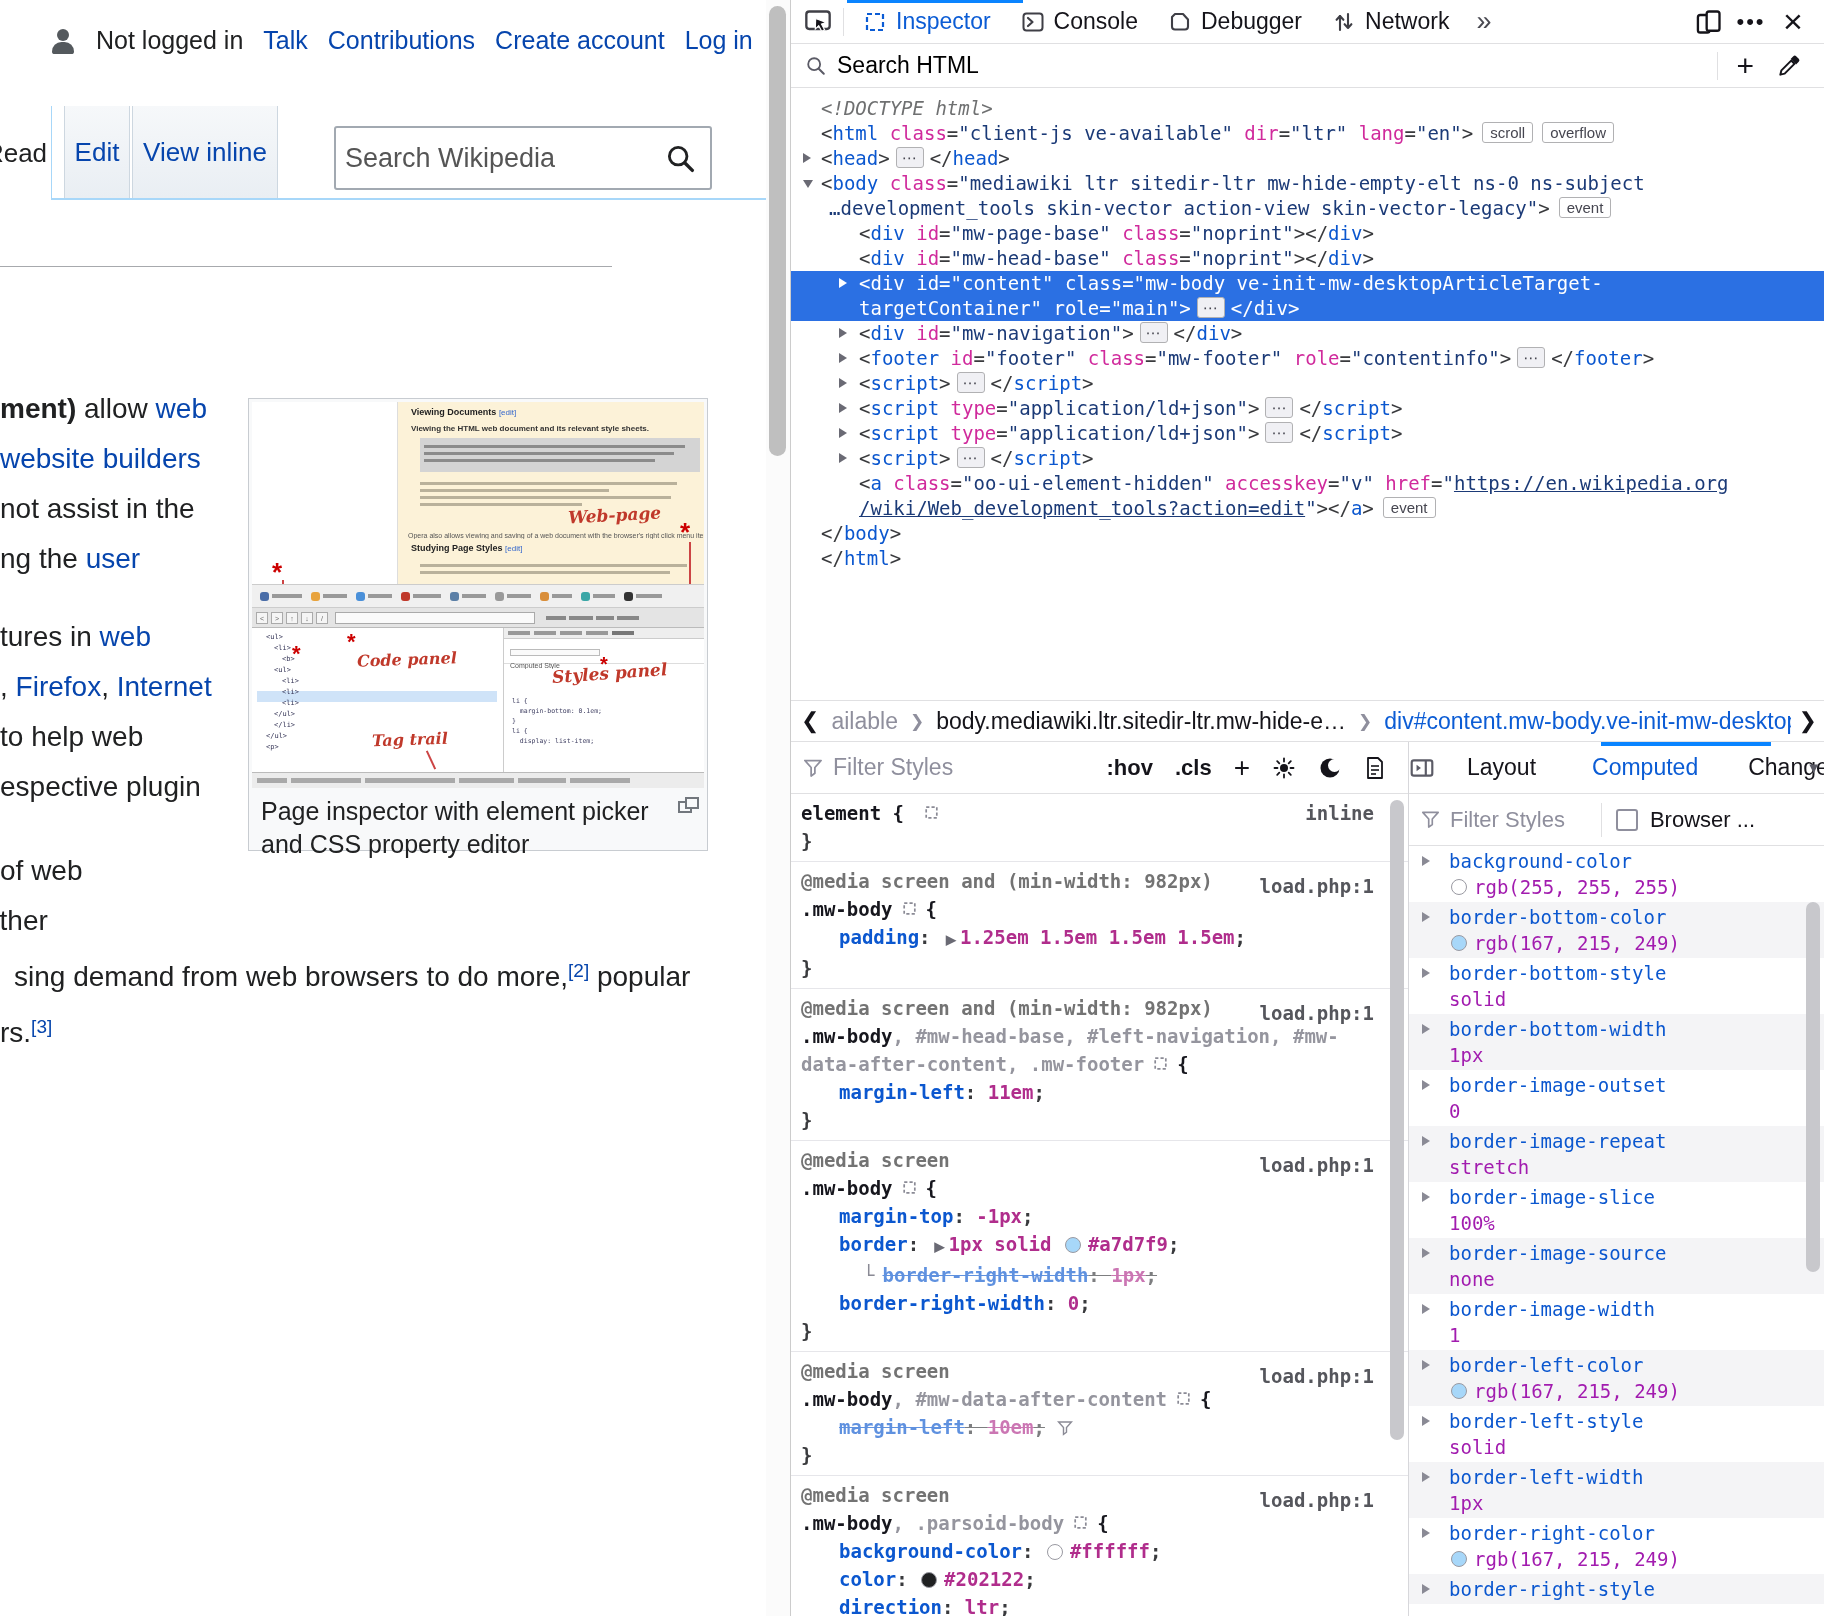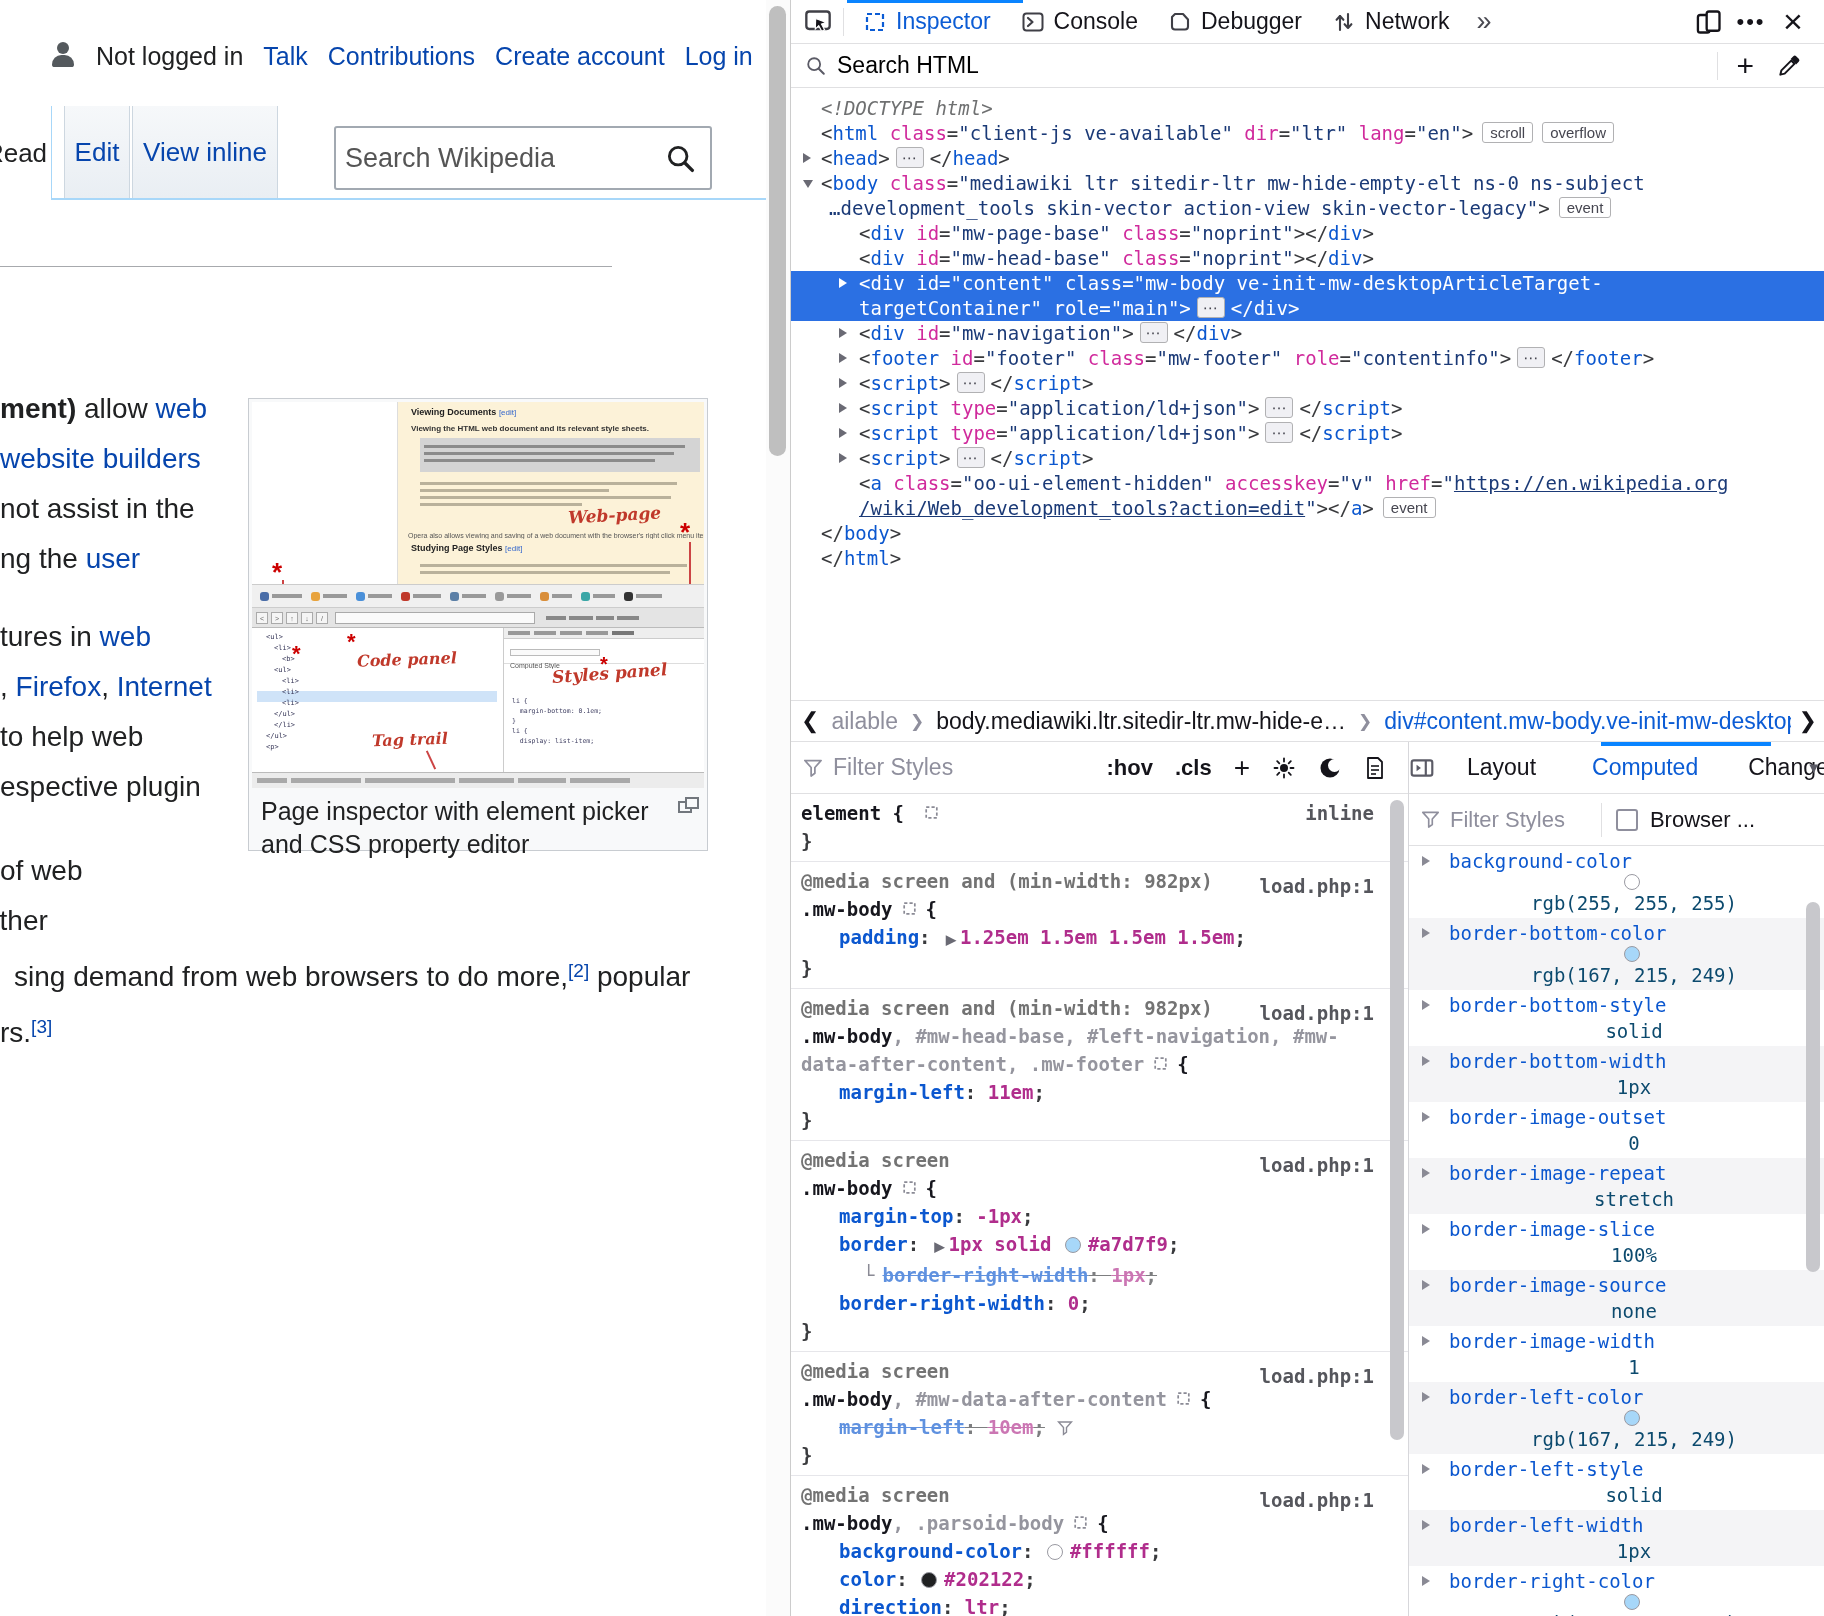--- a/index.html
+++ b/index.html
@@ -1,21 +1,21 @@
 <!DOCTYPE html>
 <html><head>
 <meta charset="utf-8">
 <style>
   * { margin:0; padding:0; box-sizing:border-box; }
   html,body { width:1824px; height:1616px; }
   body { position:relative; overflow:hidden; background:#fff; font-family:"Liberation Sans", sans-serif; color:#202122; }
 
   
   #wiki { position:absolute; left:0; top:0; width:766px; height:1616px; background:#fff; overflow:hidden; }
-  .personal { position:absolute; left:50px; top:42px; display:flex; align-items:flex-start; gap:20px; font-size:25px; white-space:nowrap; }
+  .personal { position:absolute; left:50px; top:26px; display:flex; align-items:flex-end; gap:20px; font-size:25px; white-space:nowrap; }
   .personal .wlink { color:#0645ad; cursor:pointer; }
   .person-ico { width:26px; height:26px; position:relative; display:inline-block; }
   .person-ico .ph { position:absolute; left:7px; top:0; width:12px; height:12px; border-radius:50%; background:#54595d; }
   .person-ico .pb { position:absolute; left:2px; top:13px; width:22px; height:12px; border-radius:11px 11px 3px 3px; background:#54595d; }
 
   .wtab { position:absolute; top:106px; height:94px; font-size:26px; display:flex; align-items:center; justify-content:center; }
   .wtab.sel { background:#fff; border-left:1px solid #a7d7f9; border-right:1px solid #a7d7f9; z-index:3; color:#202122; }
   .wtab.plain { background:linear-gradient(#f6f8fa,#e9eef3); border-left:1px solid #cdd7e0; border-right:1px solid #cdd7e0; color:#0645ad; height:92px; }
   .tabline { position:absolute; left:0; top:198px; width:766px; height:2px; background:#a7d7f9; z-index:1; }
 
@@ -151,21 +151,21 @@
   #comp-tabs .caret { position:absolute; right:4px; font-size:15px; color:#5b5b66; cursor:pointer; }
   #comp-filter { height:52px; border-bottom:1px solid #e0e0e2; display:flex; align-items:center; padding:0 12px; }
   #comp-filter .ph { font-size:22px; color:#8f8f9d; margin-left:10px; flex:0 0 auto; }
   #comp-filter .fsep { width:1px; height:34px; background:#e0e0e2; margin-left:36px; }
   .chkbox { width:22px; height:22px; border:2px solid #8f8f9d; border-radius:3px; background:#fff; margin-left:14px; flex:0 0 auto; cursor:pointer; }
   #comp-filter .bl { font-size:22px; color:#15141a; margin-left:12px; white-space:nowrap; overflow:hidden; }
   #comp-list { position:absolute; top:104px; left:0; right:0; bottom:0; font-family:"DejaVu Sans Mono", monospace; font-size:19px; overflow:hidden; }
   .cprop { position:relative; padding:2px 6px 2px 40px; line-height:26px; cursor:default; }
   .cprop:nth-child(even) { background:#f4f4f6; }
   .cprop .cn { color:#0b57cf; white-space:nowrap; }
-  .cprop .cv { color:#0c4a6e; white-space:nowrap; display:flex; align-items:center;flex-direction:column; }
+  .cprop .cv { color:#a21caf; white-space:nowrap; display:flex; align-items:center; }
   .cprop .arr { position:absolute; left:13px; top:10px; width:0; height:0; border-style:solid; border-width:5px 0 5px 8px; border-color:transparent transparent transparent #8a8a95; }
   #comp-sb { position:absolute; right:5px; top:160px; width:14px; height:370px; background:#c8c8cc; border-radius:7px; }
 
   svg { display:block; }
 </style>
 </head>
 <body>
 
 <div id="wiki">
   <div class="personal">

